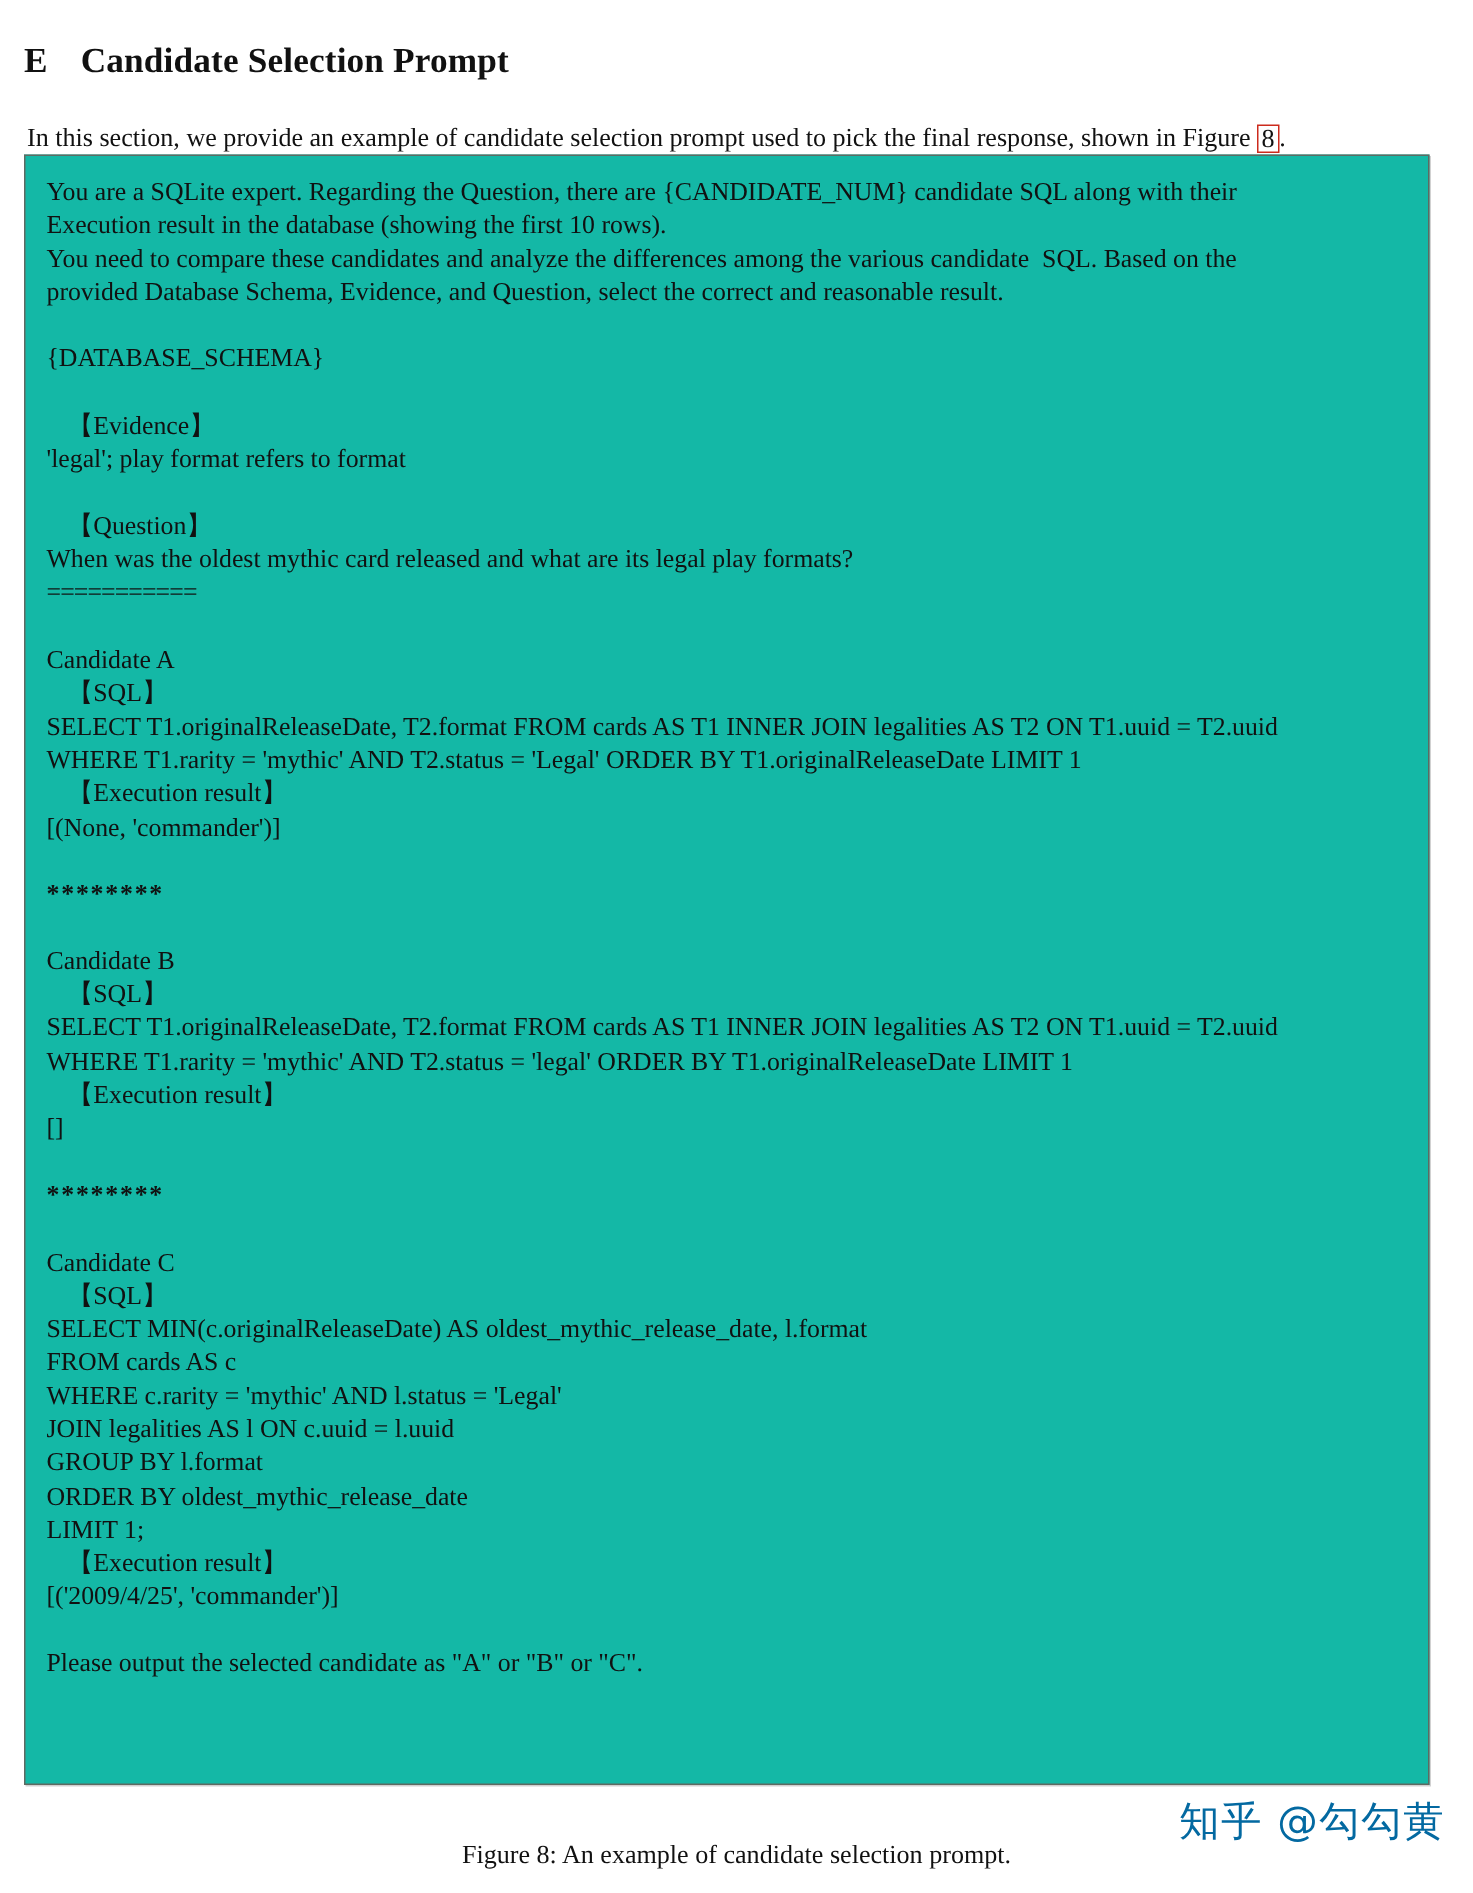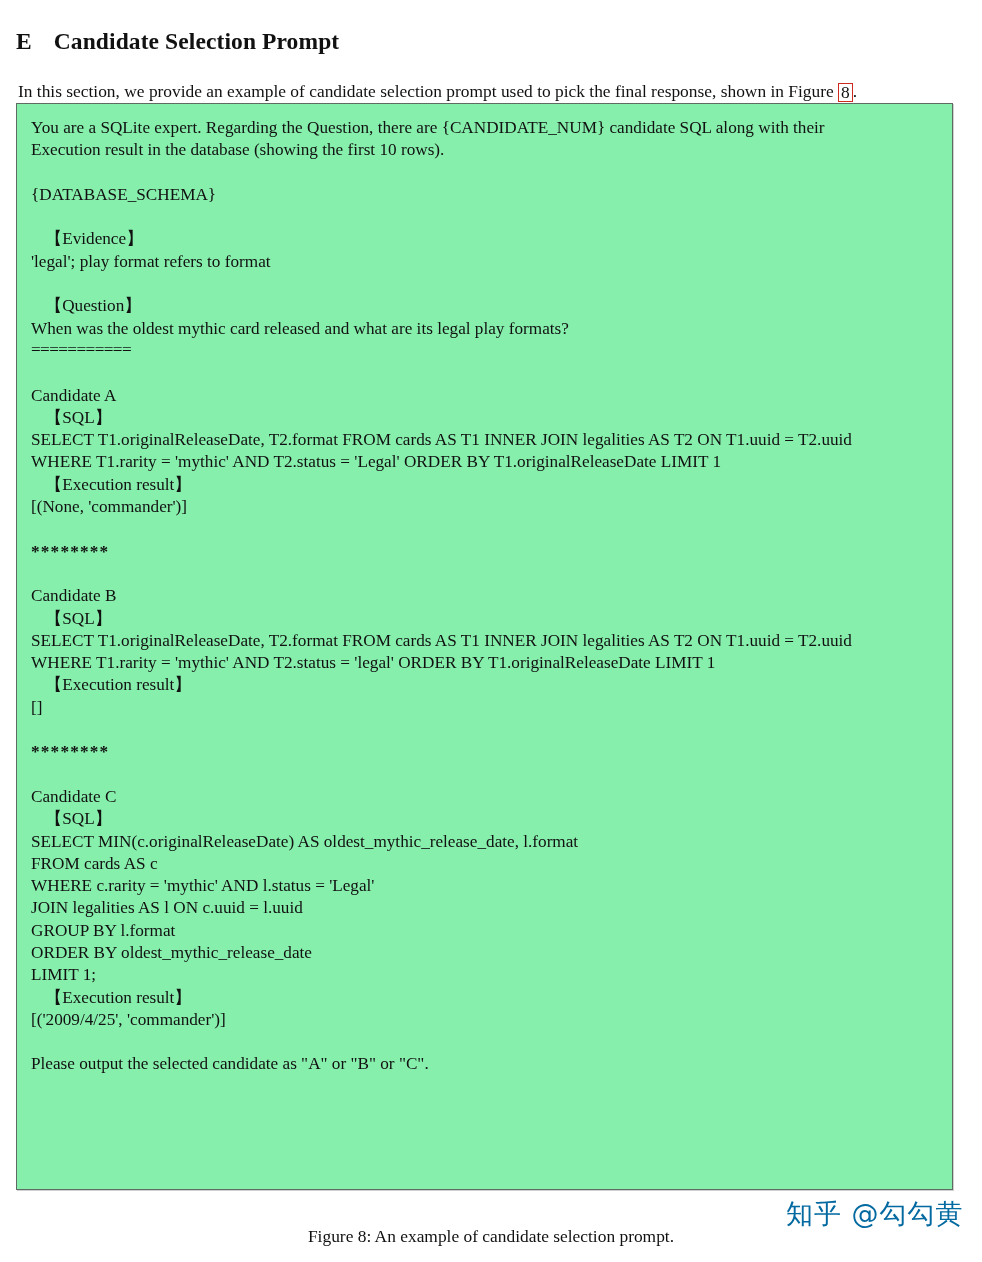--- a/index.html
+++ b/index.html
@@ -62,21 +62,21 @@
   }
 
   
   .prompt-box {
     position: absolute;
     left: 16px;
     top: 103px;
     width: 937px;
     height: 1087px;
     box-sizing: border-box;
-    background: #86efac;
+    background: #14b8a6;
     border: 1.5px solid #5e6a62;
     box-shadow: 1px 1px 0 rgba(0,0,0,0.18);
   }
   .prompt-inner {
     padding: 13px 14px 10px 14px;
   }
 
   .ln {
     font-size: 17.2px;
     line-height: 22.3px;
@@ -133,20 +133,22 @@
   </h1>
 
   <p class="intro">
     <span>In this section, we provide an example of candidate selection prompt used to pick the final response, shown in Figure </span><a class="figref">8</a><span>.</span>
   </p>
 
   <div class="prompt-box">
     <div class="prompt-inner" id="prompt-lines">
         <div class="ln">You are a SQLite expert. Regarding the Question, there are {CANDIDATE_NUM} candidate SQL along with their</div>
         <div class="ln">Execution result in the database (showing the first 10 rows).</div>
+        <div class="ln">You need to compare these candidates and analyze the differences among the various candidate  SQL. Based on the</div>
+        <div class="ln">provided Database Schema, Evidence, and Question, select the correct and reasonable result.</div>
         <div class="ln blank"></div>
         <div class="ln">{DATABASE_SCHEMA}</div>
         <div class="ln blank"></div>
         <div class="ln indent">【Evidence】</div>
         <div class="ln">'legal'; play format refers to format</div>
         <div class="ln blank"></div>
         <div class="ln indent">【Question】</div>
         <div class="ln">When was the oldest mythic card released and what are its legal play formats?</div>
         <div class="ln eqline">===========</div>
         <div class="ln blank"></div>

